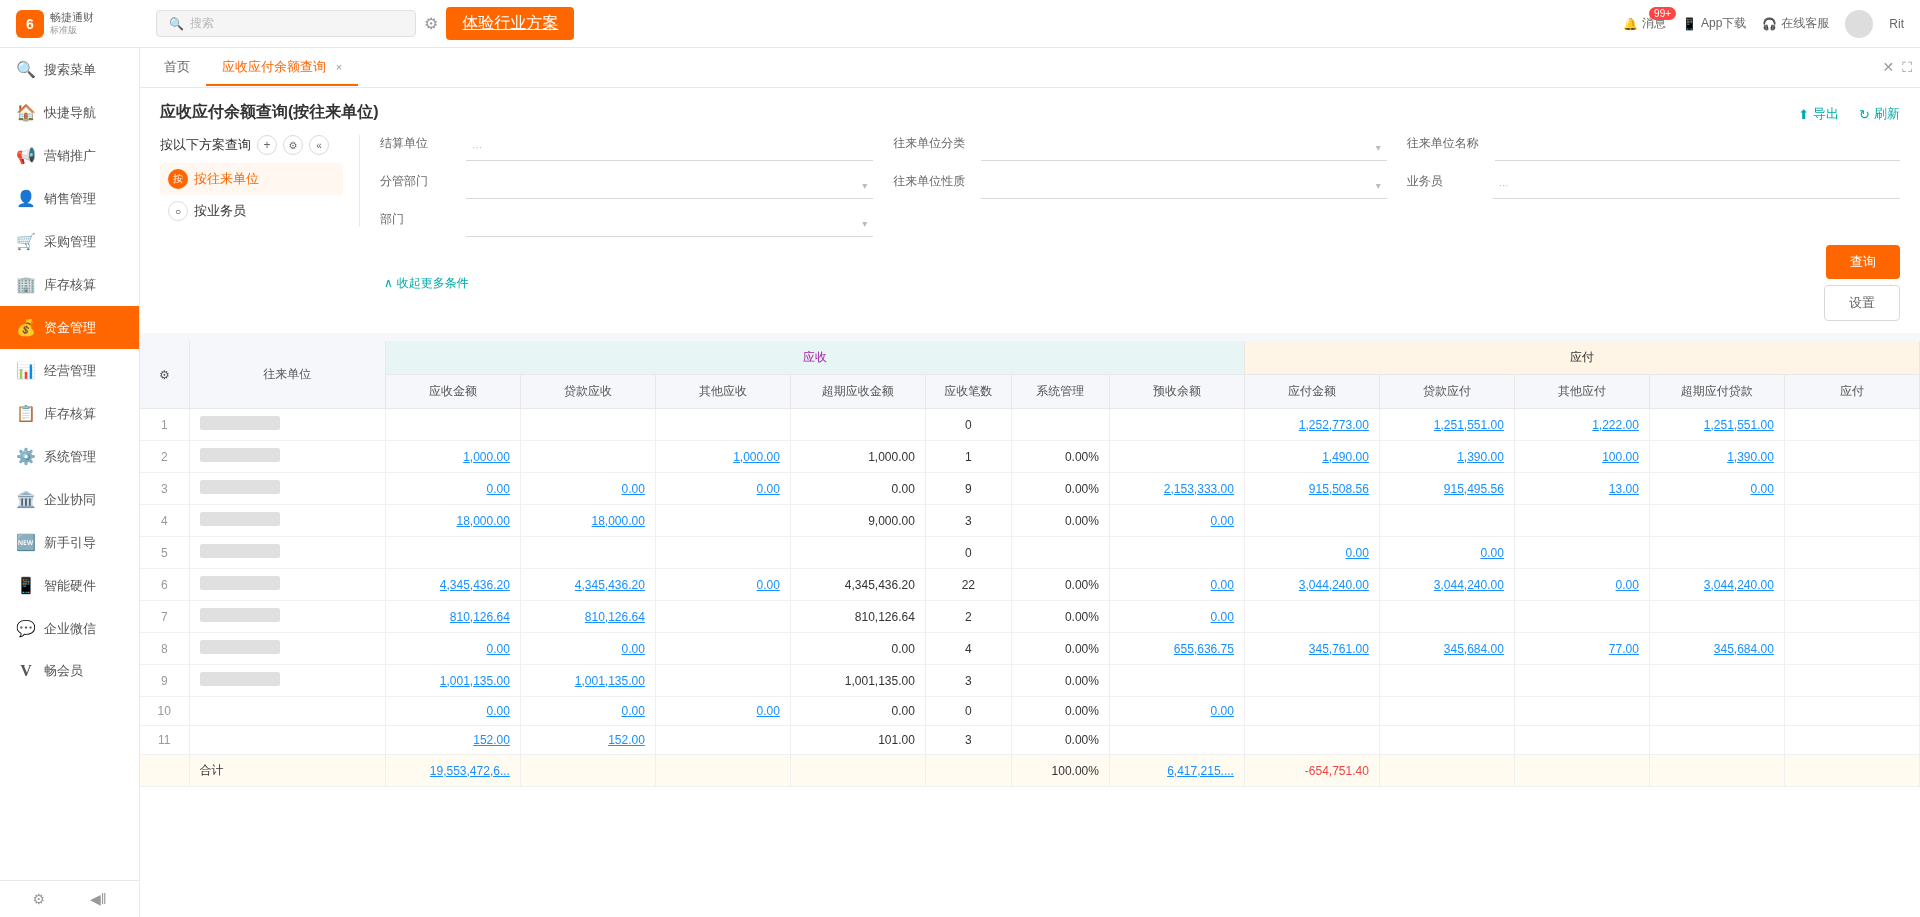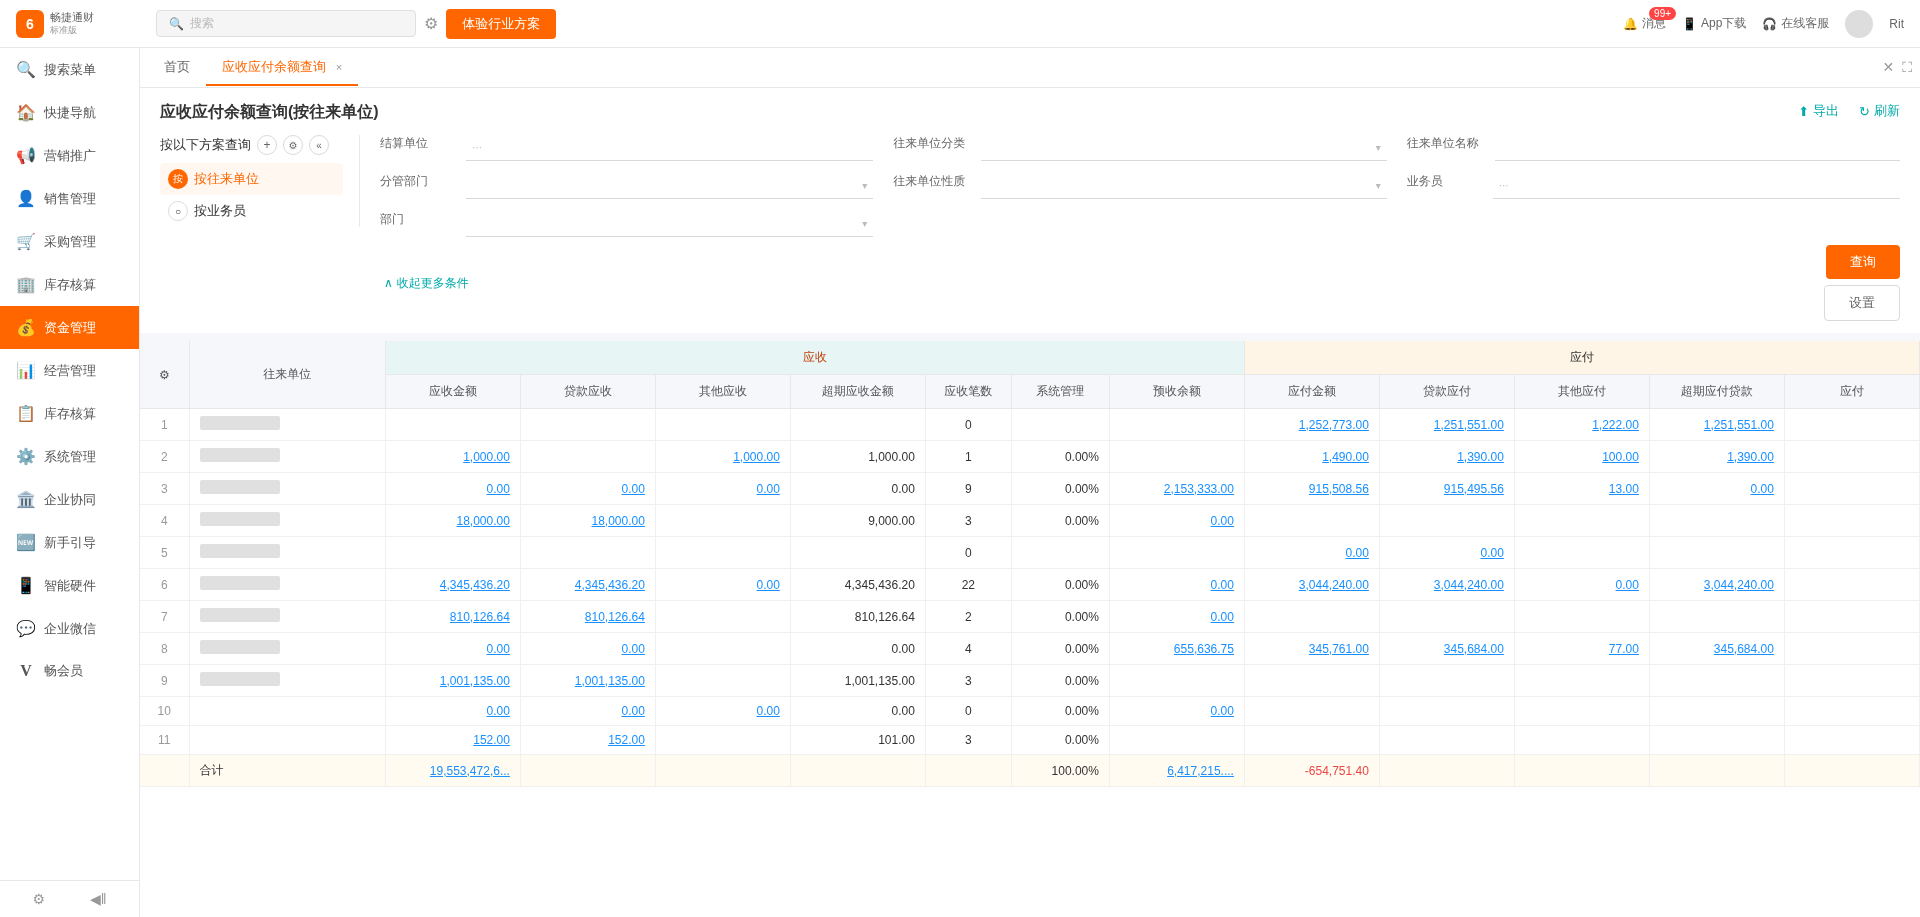--- a/index.html
+++ b/index.html
@@ -57,21 +57,22 @@
       color: #999;
       font-size: 12px;
     }
     .top-btn-solution {
       background: #ff6600;
       color: white;
       border: none;
       border-radius: 4px;
       padding: 6px 16px;
       cursor: pointer;
-      font-size: 13px;
+      font-size: 16px;
+      text-decoration: underline;
     }
     .top-right {
       display: flex;
       align-items: center;
       gap: 16px;
       font-size: 12px;
       color: #666;
     }
     .notification-btn {
       display: flex;
@@ -174,21 +175,21 @@
       overflow: hidden;
       display: flex;
       flex-direction: column;
     }
 
     
     .page-header {
       background: #fff;
       padding: 14px 20px 0;
       display: flex;
-      align-items: flex-start;
+      align-items: flex-end;
       justify-content: space-between;
       flex-shrink: 0;
     }
     .page-title { font-size: 16px; font-weight: 600; color: #333; }
     .page-actions { display: flex; gap: 8px; align-items: center; }
     .action-btn {
       display: flex;
       align-items: center;
       gap: 4px;
       cursor: pointer;
@@ -616,21 +617,21 @@
 
     <div class="table-section">
       <div class="table-container">
         <table>
           <thead>
             <tr class="group-header">
               <th class="col-no" rowspan="2" style="vertical-align:middle;">
                 <span>⚙</span>
               </th>
               <th class="col-company" rowspan="2" style="vertical-align:middle;">往来单位</th>
-              <th colspan="7" style="background:#e8f5f5;color:#c2410c;">应收</th>
+              <th colspan="7" style="background:#e8f5f5;color:#a21caf;">应收</th>
               <th colspan="5" style="background:#fff5e6;color:#333;">应付</th>
             </tr>
             <tr>
               <th class="col-amount">应收金额</th>
               <th class="col-amount">贷款应收</th>
               <th class="col-amount">其他应收</th>
               <th class="col-amount">超期应收金额</th>
               <th class="col-num">应收笔数</th>
               <th class="col-pct">系统管理</th>
               <th class="col-amount">预收余额</th>

